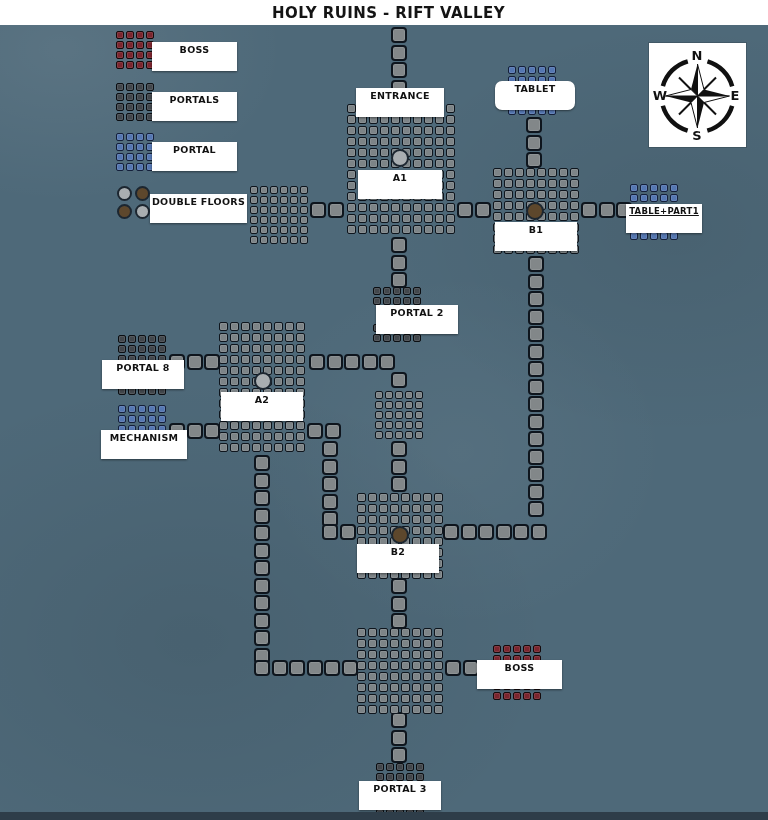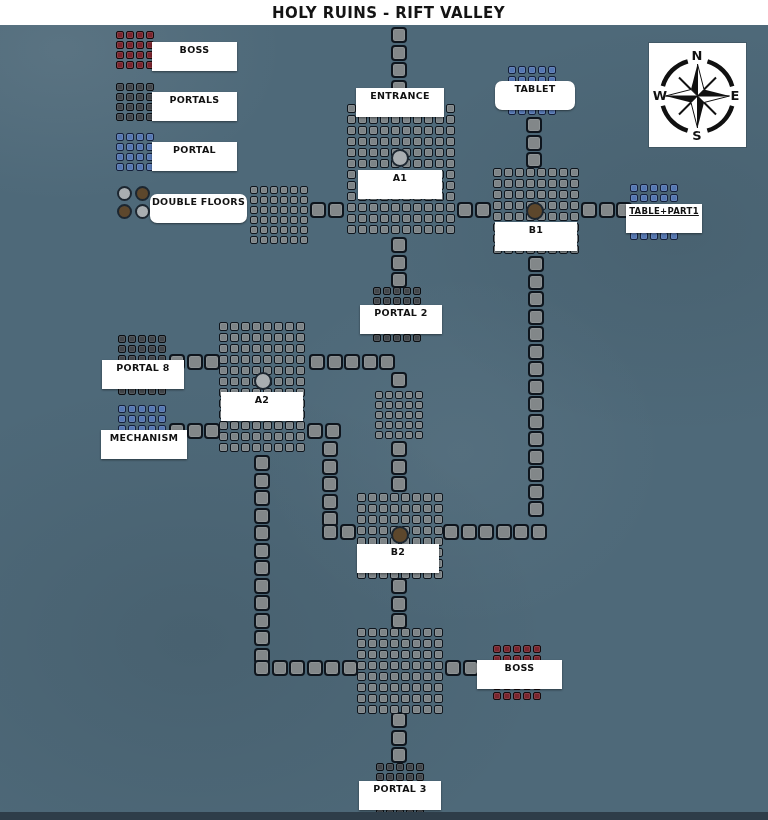--- a/index.html
+++ b/index.html
@@ -849,27 +849,27 @@
       <div class="floor floor-brown" style="left: 526px; top: 202px; width: 18px; height: 18px;"></div>
       <div class="floor floor-light" style="left: 254px; top: 372px; width: 18px; height: 18px;"></div>
       <div class="floor floor-brown" style="left: 391px; top: 526px; width: 18px; height: 18px;"></div>
       <div class="floor floor-light" style="left: 116.5px; top: 185.5px; width: 15px; height: 15px;"></div>
       <div class="floor floor-brown" style="left: 134.5px; top: 185.5px; width: 15px; height: 15px;"></div>
       <div class="floor floor-brown" style="left: 116.5px; top: 203.5px; width: 15px; height: 15px;"></div>
       <div class="floor floor-light" style="left: 134.5px; top: 203.5px; width: 15px; height: 15px;"></div>
       <div class="maplabel" style="left: 152px; top: 42px; width: 85px;">BOSS</div>
       <div class="maplabel" style="left: 152px; top: 92px; width: 85px;">PORTALS</div>
       <div class="maplabel" style="left: 152px; top: 142px; width: 85px;">PORTAL</div>
-      <div class="maplabel" style="left: 150px; top: 194px; width: 97px; border-radius: 7px;">DOUBLE FLOORS</div>
+      <div class="maplabel" style="left: 150px; top: 194px; width: 97px;">DOUBLE FLOORS</div>
       <div class="maplabel" style="left: 356px; top: 88px; width: 88px;">ENTRANCE</div>
       <div class="maplabel" style="left: 358px; top: 170px; width: 84px;">A1</div>
       <div class="maplabel" style="left: 495px; top: 81px; width: 80px; border-radius: 7px;">TABLET</div>
       <div class="maplabel" style="left: 495px; top: 222px; width: 82px;">B1</div>
       <div class="maplabel" style="left: 626px; top: 204px; width: 76px; font-size: 8.5px; text-decoration: underline;">TABLE+PART1</div>
-      <div class="maplabel" style="left: 360px; top: 305px; width: 82px;">PORTAL 2</div>
+      <div class="maplabel" style="left: 376px; top: 305px; width: 82px;">PORTAL 2</div>
       <div class="maplabel" style="left: 102px; top: 360px; width: 82px;">PORTAL 8</div>
       <div class="maplabel" style="left: 221px; top: 392px; width: 82px;">A2</div>
       <div class="maplabel" style="left: 101px; top: 430px; width: 86px;">MECHANISM</div>
       <div class="maplabel" style="left: 357px; top: 544px; width: 82px;">B2</div>
       <div class="maplabel" style="left: 477px; top: 660px; width: 85px;">BOSS</div>
       <div class="maplabel" style="left: 359px; top: 781px; width: 82px;">PORTAL 3</div>
     </div>
 
   <div id="compass">
     <svg width="97" height="104" viewBox="0 0 97 104">

